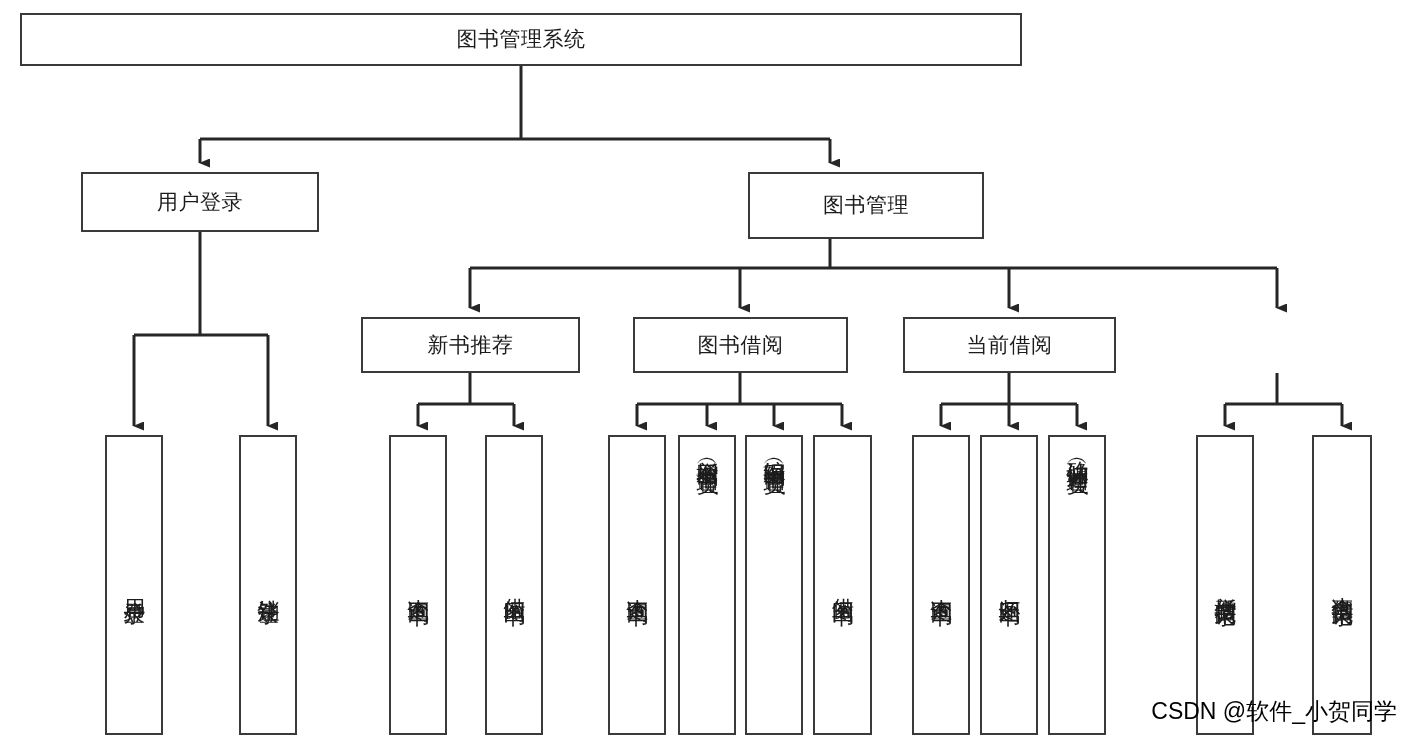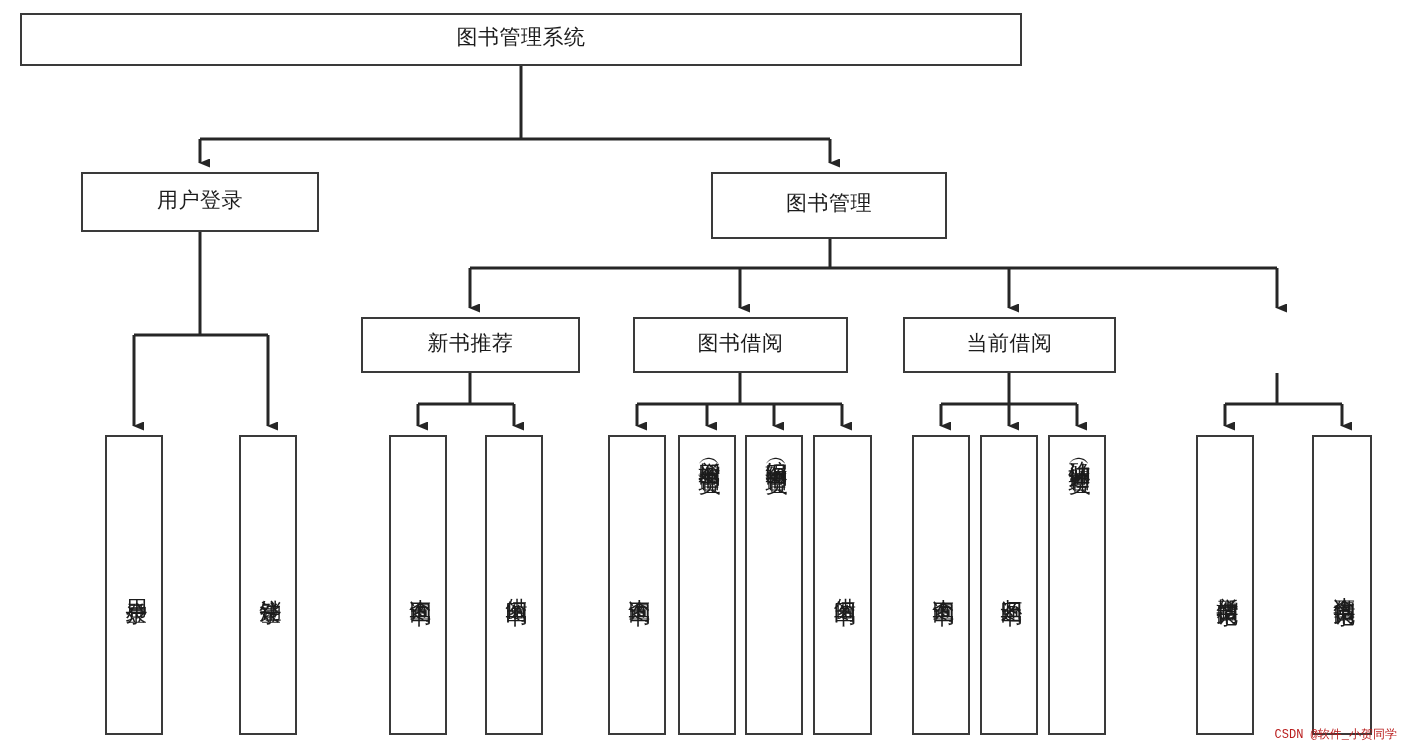--- a/index.html
+++ b/index.html
@@ -10,21 +10,20 @@
   }
   body {
     font-family: "Liberation Sans", "DejaVu Sans", sans-serif;
   }
   #diagram-root {
     position: relative;
     width: 1405px;
     height: 747px;
     background: #ffffff;
     overflow: hidden;
-    font-family: Liberation Mono, monospace;
   }
   #edge-layer {
     position: absolute;
     left: 0;
     top: 0;
     width: 1405px;
     height: 747px;
     pointer-events: none;
   }
   .node {
@@ -61,23 +60,23 @@
     letter-spacing: 2px;
     white-space: nowrap;
   }
   .node-leaf.leaf-mid {
     align-items: center;
     padding-top: 0;
   }
   #watermark {
     position: absolute;
     right: 8px;
-    bottom: 4px;
-    font-size: 12px;
-    color: #b91c1c;
+    bottom: 20px;
+    font-size: 23px;
+    color: #000000;
     white-space: nowrap;
     user-select: none;
   }
 </style>
 </head>
 <body>
 
 <div id="diagram-root">
 
   <svg id="edge-layer" viewBox="0 0 1405 747" width="1405" height="747" xmlns="http://www.w3.org/2000/svg">
@@ -130,21 +129,21 @@
     </g>
   </svg>
 
   <div class="node node-root" style="left:20px; top:13px; width:1002px; height:53px;">
     <span class="label">图书管理系统</span>
   </div>
 
   <div class="node node-l2" style="left:81px; top:172px; width:238px; height:60px;">
     <span class="label">用户登录</span>
   </div>
-  <div class="node node-l2" style="left:711px; top:172px; width:236px; height:67px;">
+  <div class="node node-l2" style="left:748px; top:172px; width:236px; height:67px;">
     <span class="label">图书管理</span>
   </div>
 
   <div class="node node-l3" style="left:633px; top:317px; width:215px; height:56px;">
     <span class="label">图书借阅</span>
   </div>
   <div class="node node-l3" style="left:361px; top:317px; width:219px; height:56px;">
     <span class="label">新书推荐</span>
   </div>
   <div class="node node-l3" style="left:903px; top:317px; width:213px; height:56px;justify-content:center;">

